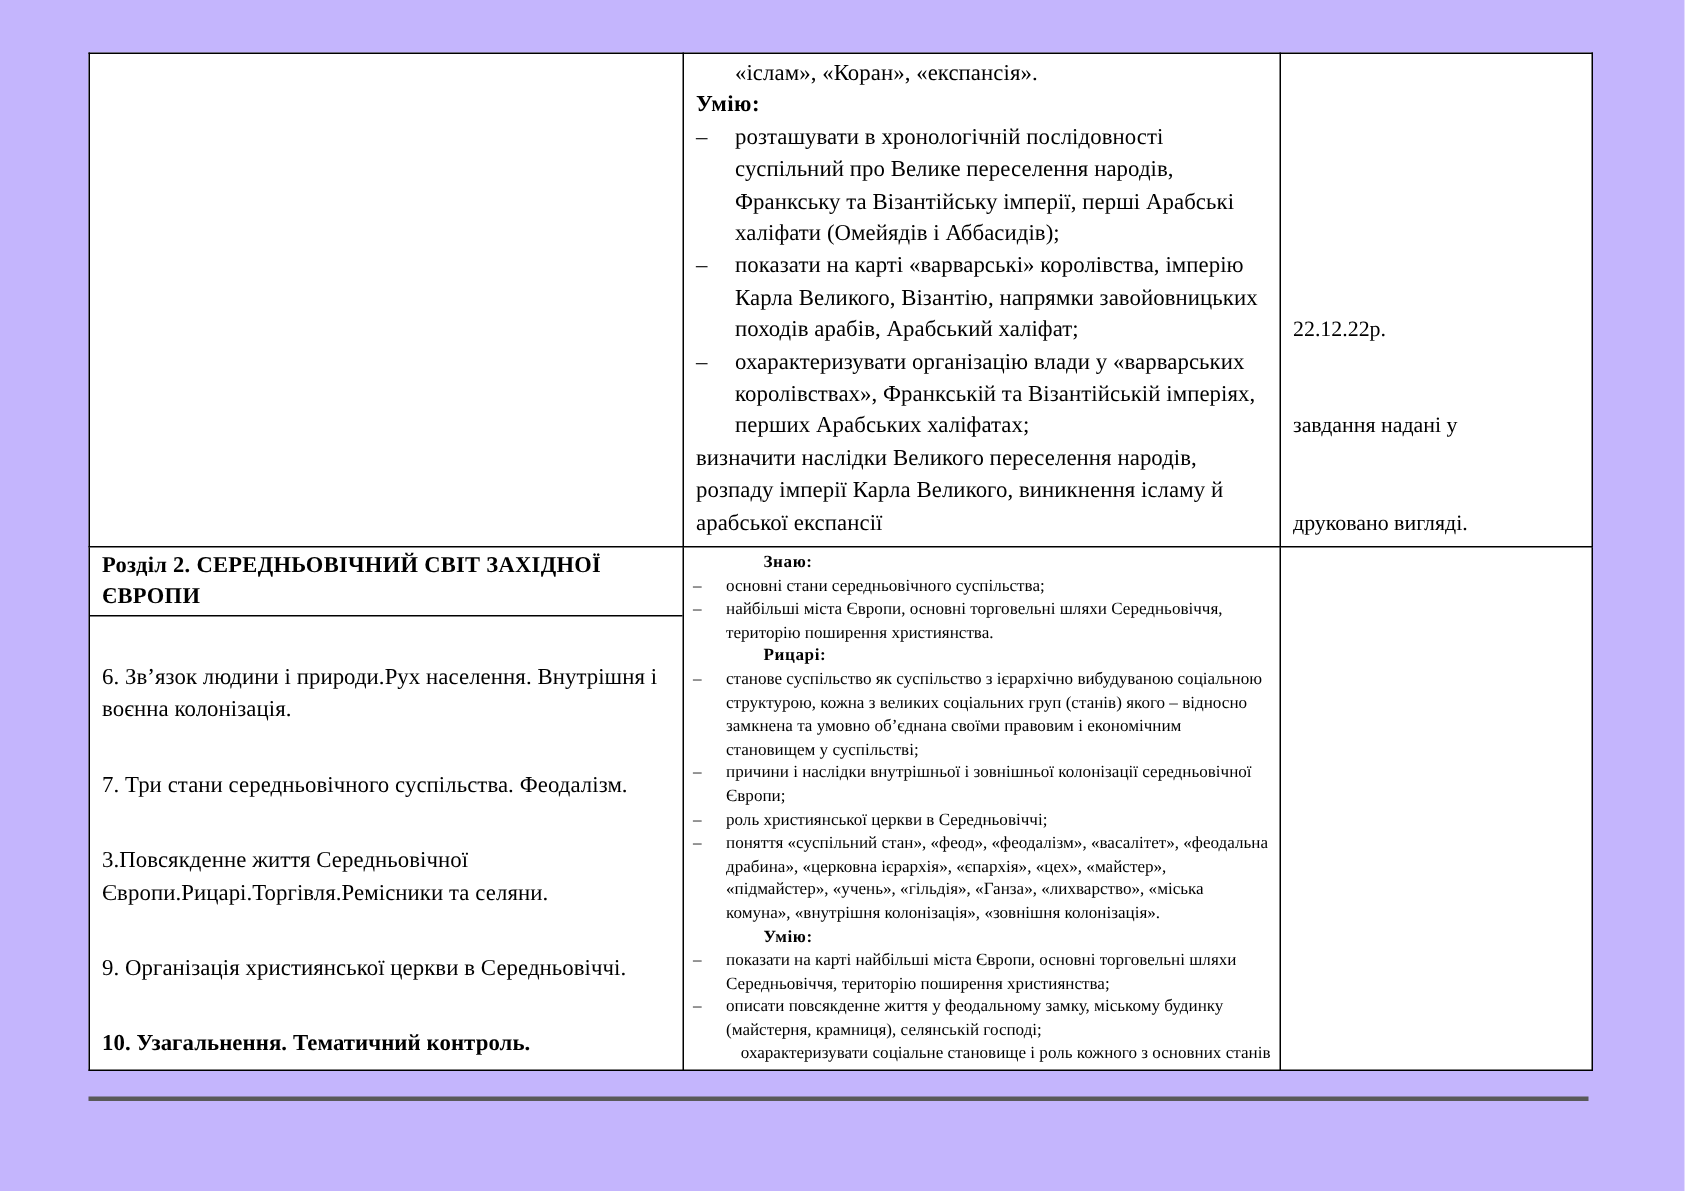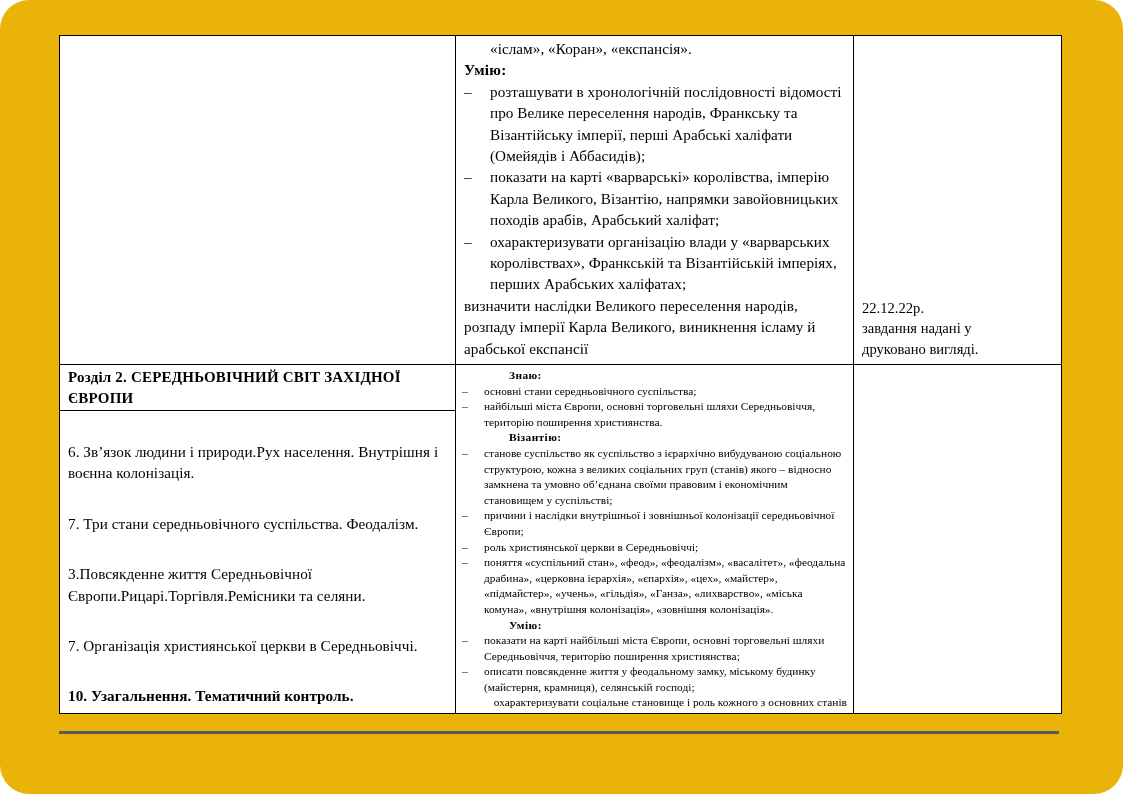--- a/index.html
+++ b/index.html
@@ -12,22 +12,21 @@
     height: 794px;
     font-family: "Liberation Serif", "DejaVu Serif", serif;
     color: #000000;
     overflow: hidden;
   }
 
   .page {
     position: relative;
     width: 1123px;
     height: 794px;
-    background: #eab308;
-    border-radius: 29px;
+    background: #c4b5fd;
   }
 
   .doc-table {
     position: absolute;
     left: 59px;
     top: 35px;
     width: 999px;
     border-collapse: collapse;
     table-layout: fixed;
     background: #ffffff;
@@ -119,21 +118,21 @@
     position: relative;
     height: 100%;
   }
   .notes-text {
     position: absolute;
     left: 8px;
     bottom: 6px;
     font-size: 14.6px;
     line-height: 20.5px;
   }
-  .notes-text .plain { display: block; }
+  .notes-text .plain { display: block; margin-top: 44px; }
 
   
   .bottom-rule {
     position: absolute;
     left: 59px;
     top: 731px;
     width: 1000px;
     height: 3px;
     background: #595959;
   }
@@ -149,53 +148,53 @@
       <tr>
 
         <td class="col-topic r1-topic">
           <div class="cell-pad-lg t-lg"></div>
         </td>
 
         <td class="col-content r1-content">
           <div class="cell-pad-lg t-lg">
             <span class="hang">«іслам», «Коран», «експансія».</span>
             <span class="lbl-lg">Умію:</span>
-            <span class="dashline"><span class="dsh">–</span><span>розташувати в хронологічній послідовності відомості про Велике переселення народів, Франкську та Візантійську імперії, перші Арабські халіфати (Омейядів і Аббасидів);</span></span>
+            <span class="dashline"><span class="dsh">–</span><span>розташувати в хронологічній послідовності суспільний про Велике переселення народів, Франкську та Візантійську імперії, перші Арабські халіфати (Омейядів і Аббасидів);</span></span>
             <span class="dashline"><span class="dsh">–</span><span>показати на карті «варварські» королівства, імперію Карла Великого, Візантію, напрямки завойовницьких походів арабів, Арабський халіфат;</span></span>
             <span class="dashline"><span class="dsh">–</span><span>охарактеризувати організацію влади у «варварських королівствах», Франкській та Візантійській імперіях, перших Арабських халіфатах;</span></span>
             <span class="plain">визначити наслідки Великого переселення народів, розпаду імперії Карла Великого, виникнення ісламу й арабської експансії</span>
           </div>
         </td>
 
         <td class="col-notes r1-notes">
           <div class="cell-pad-notes"></div>
         </td>
       </tr>
 
       <tr>
 
         <td class="col-topic">
           <div class="sec-head t-lg">Розділ 2. СЕРЕДНЬОВІЧНИЙ СВІТ ЗАХІДНОЇ ЄВРОПИ</div>
           <div class="sec-body t-lg">
             <span class="plain">6. Зв’язок людини і природи.Рух населення. Внутрішня і воєнна колонізація.</span>
             <span class="plain">7. Три стани середньовічного суспільства. Феодалізм.</span>
             <span class="plain">3.Повсякденне життя Середньовічної Європи.Рицарі.Торгівля.Ремісники та селяни.</span>
-            <span class="plain">7. Організація християнської церкви в Середньовіччі.</span>
+            <span class="plain">9. Організація християнської церкви в Середньовіччі.</span>
             <span class="plain bold">10. Узагальнення. Тематичний контроль.</span>
           </div>
         </td>
 
         <td class="col-content">
           <div class="cell-pad-sm t-sm">
 
             <span class="lbl">Знаю:</span>
             <span class="dashline"><span class="dsh">–</span><span>основні стани середньовічного суспільства;</span></span>
             <span class="dashline"><span class="dsh">–</span><span>найбільші міста Європи, основні торговельні шляхи Середньовіччя, територію поширення християнства.</span></span>
 
-            <span class="lbl">Візантію:</span>
+            <span class="lbl">Рицарі:</span>
             <span class="dashline"><span class="dsh">–</span><span>станове суспільство як суспільство з ієрархічно вибудуваною соціальною структурою, кожна з великих соціальних груп (станів) якого – відносно замкнена та умовно об’єднана своїми правовим і економічним становищем у суспільстві;</span></span>
             <span class="dashline"><span class="dsh">–</span><span>причини і наслідки внутрішньої і зовнішньої колонізації середньовічної Європи;</span></span>
             <span class="dashline"><span class="dsh">–</span><span>роль християнської церкви в Середньовіччі;</span></span>
             <span class="dashline"><span class="dsh">–</span><span>поняття «суспільний стан», «феод», «феодалізм», «васалітет», «феодальна драбина», «церковна ієрархія», «єпархія», «цех», «майстер», «підмайстер», «учень», «гільдія», «Ганза», «лихварство», «міська комуна», «внутрішня колонізація», «зовнішня колонізація».</span></span>
 
             <span class="lbl">Умію:</span>
             <span class="dashline"><span class="dsh">–</span><span>показати на карті найбільші міста Європи, основні торговельні шляхи Середньовіччя, територію поширення християнства;</span></span>
             <span class="dashline"><span class="dsh">–</span><span>описати повсякденне життя у феодальному замку, міському будинку (майстерня, крамниця), селянській господі;</span></span>
 
             <span class="plain">охарактеризувати соціальне становище і роль кожного з основних станів</span>

